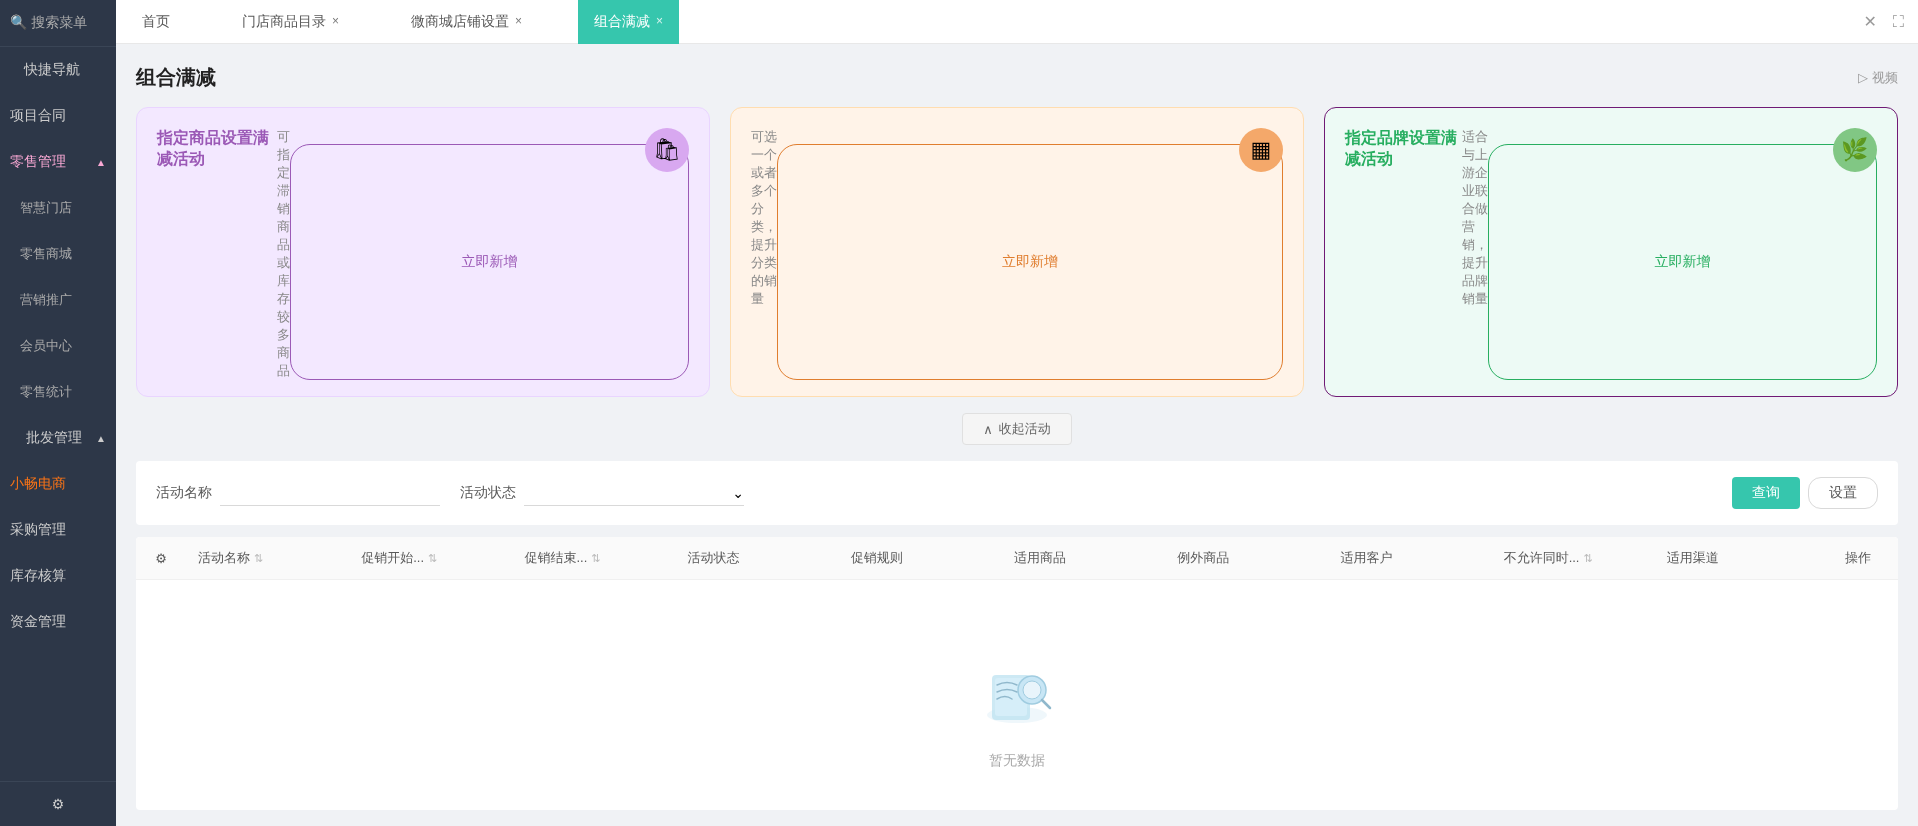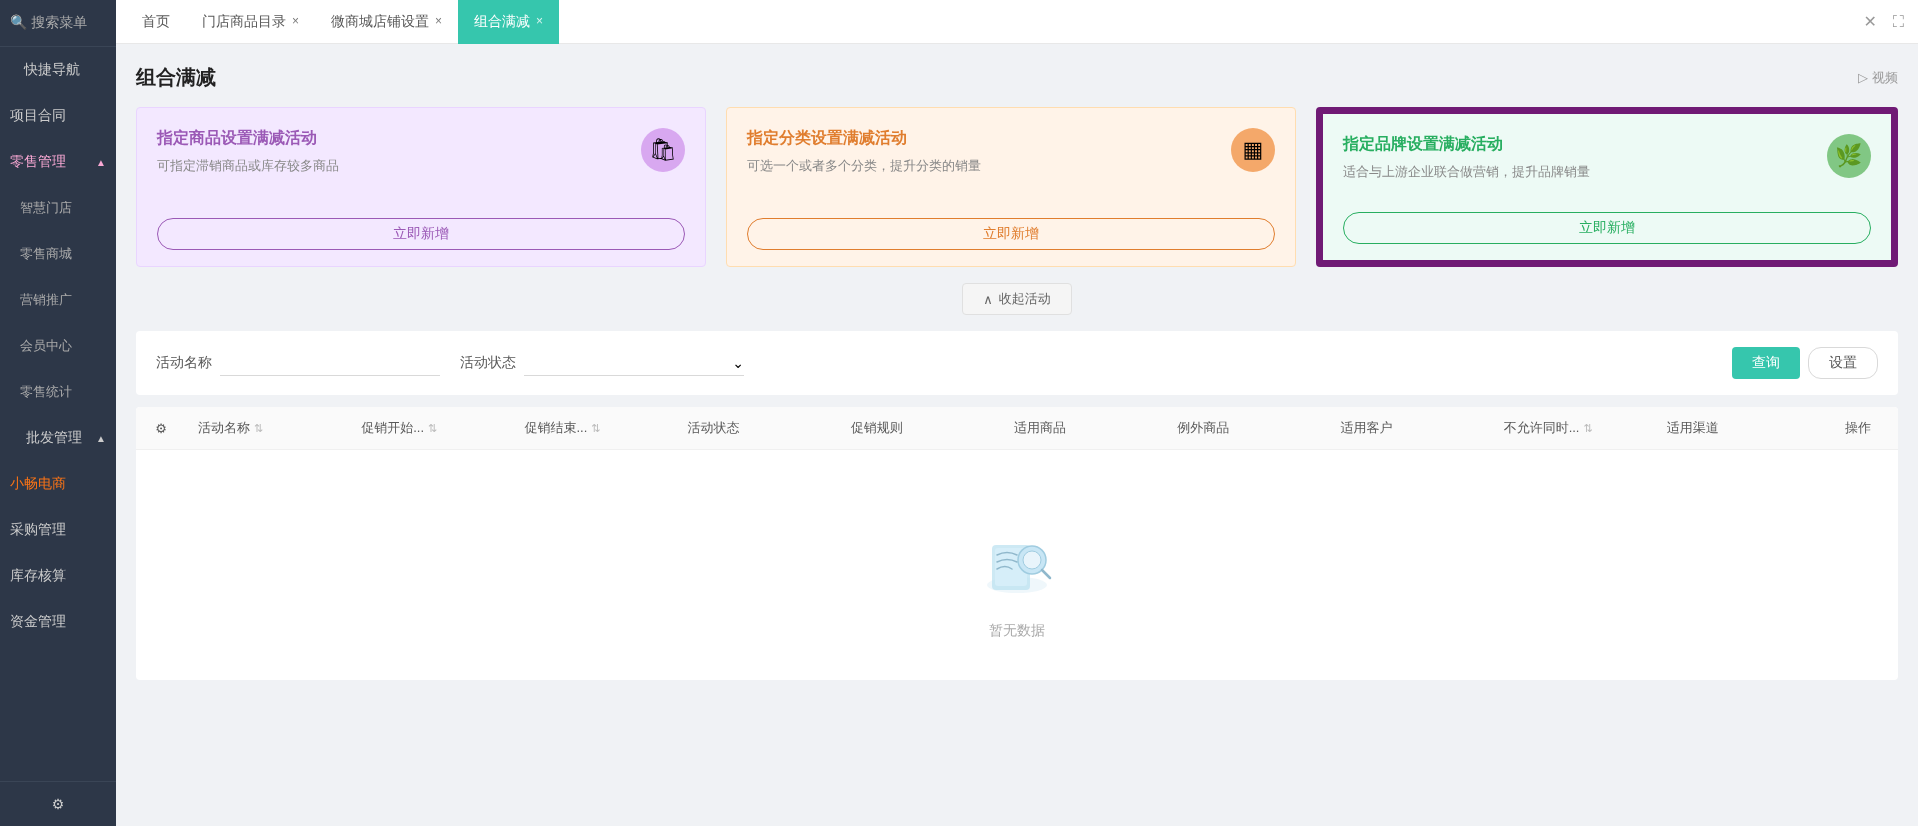--- a/index.html
+++ b/index.html
@@ -129,30 +129,30 @@
     }
 
     
     .activity-cards {
       display: flex;
       gap: 20px;
       margin-bottom: 16px;
     }
     .activity-card {
       flex: 1;
-      border-radius: 4px;
+      border-radius: 12px;
       padding: 20px 20px 16px 20px;
       display: flex;
-      flex-direction: column;
+      flex-direction: row;
       position: relative;
       min-height: 160px;
     }
     .card-purple { background: #f3e8ff; border: 1px solid #e9d5ff; }
     .card-orange { background: #fff3e8; border: 1px solid #ffddb0; }
-    .card-green { background: #edfaf5; border: 7px solid #701a75; }
+    .card-green { background: #edfaf5; border: 1px solid #701a75; }
 
     .card-title {
       font-size: 16px;
       font-weight: 600;
       margin-bottom: 8px;
     }
     .card-title.purple { color: #9b59b6; }
     .card-title.orange { color: #e07d2e; }
     .card-title.green { color: #27ae60; }
 
@@ -376,21 +376,21 @@
     </div>
 
   <div class="sidebar-settings">
     <span>⚙</span>
   </div>
 </div>
 
 <div class="main-area">
 
   <div class="tab-bar">
-    <div id="tabs-container" style="display:flex;align-items:center;">
+    <div id="tabs-container" style="display:flex;align-items:center;gap:40px;">
         <div class="tab-item">
           <span>首页</span>
         </div>
         <div class="tab-item">
           <span>门店商品目录</span>
           <span class="tab-close">×</span>
         </div>
         <div class="tab-item">
           <span>微商城店铺设置</span>
           <span class="tab-close">×</span>
@@ -417,21 +417,20 @@
     </div>
 
     <div class="activity-cards" id="activity-cards-container">
         <div class="activity-card card-purple">
     <div class="card-title purple">指定商品设置满减活动</div>
     <div class="card-desc">可指定滞销商品或库存较多商品</div>
     <div class="card-icon purple" style="background:#d8a8f0">🛍</div>
     <button class="card-btn purple">立即新增</button>
   </div>
         <div class="activity-card card-orange">
-    <div class="card-title orange">指定分类设置满减活动</div>
     <div class="card-desc">可选一个或者多个分类，提升分类的销量</div>
     <div class="card-icon orange" style="background:#f4a86a">▦</div>
     <button class="card-btn orange">立即新增</button>
   </div>
         <div class="activity-card card-green">
     <div class="card-title green">指定品牌设置满减活动</div>
     <div class="card-desc">适合与上游企业联合做营销，提升品牌销量</div>
     <div class="card-icon green" style="background:#81c784">🌿</div>
     <button class="card-btn green">立即新增</button>
   </div>

